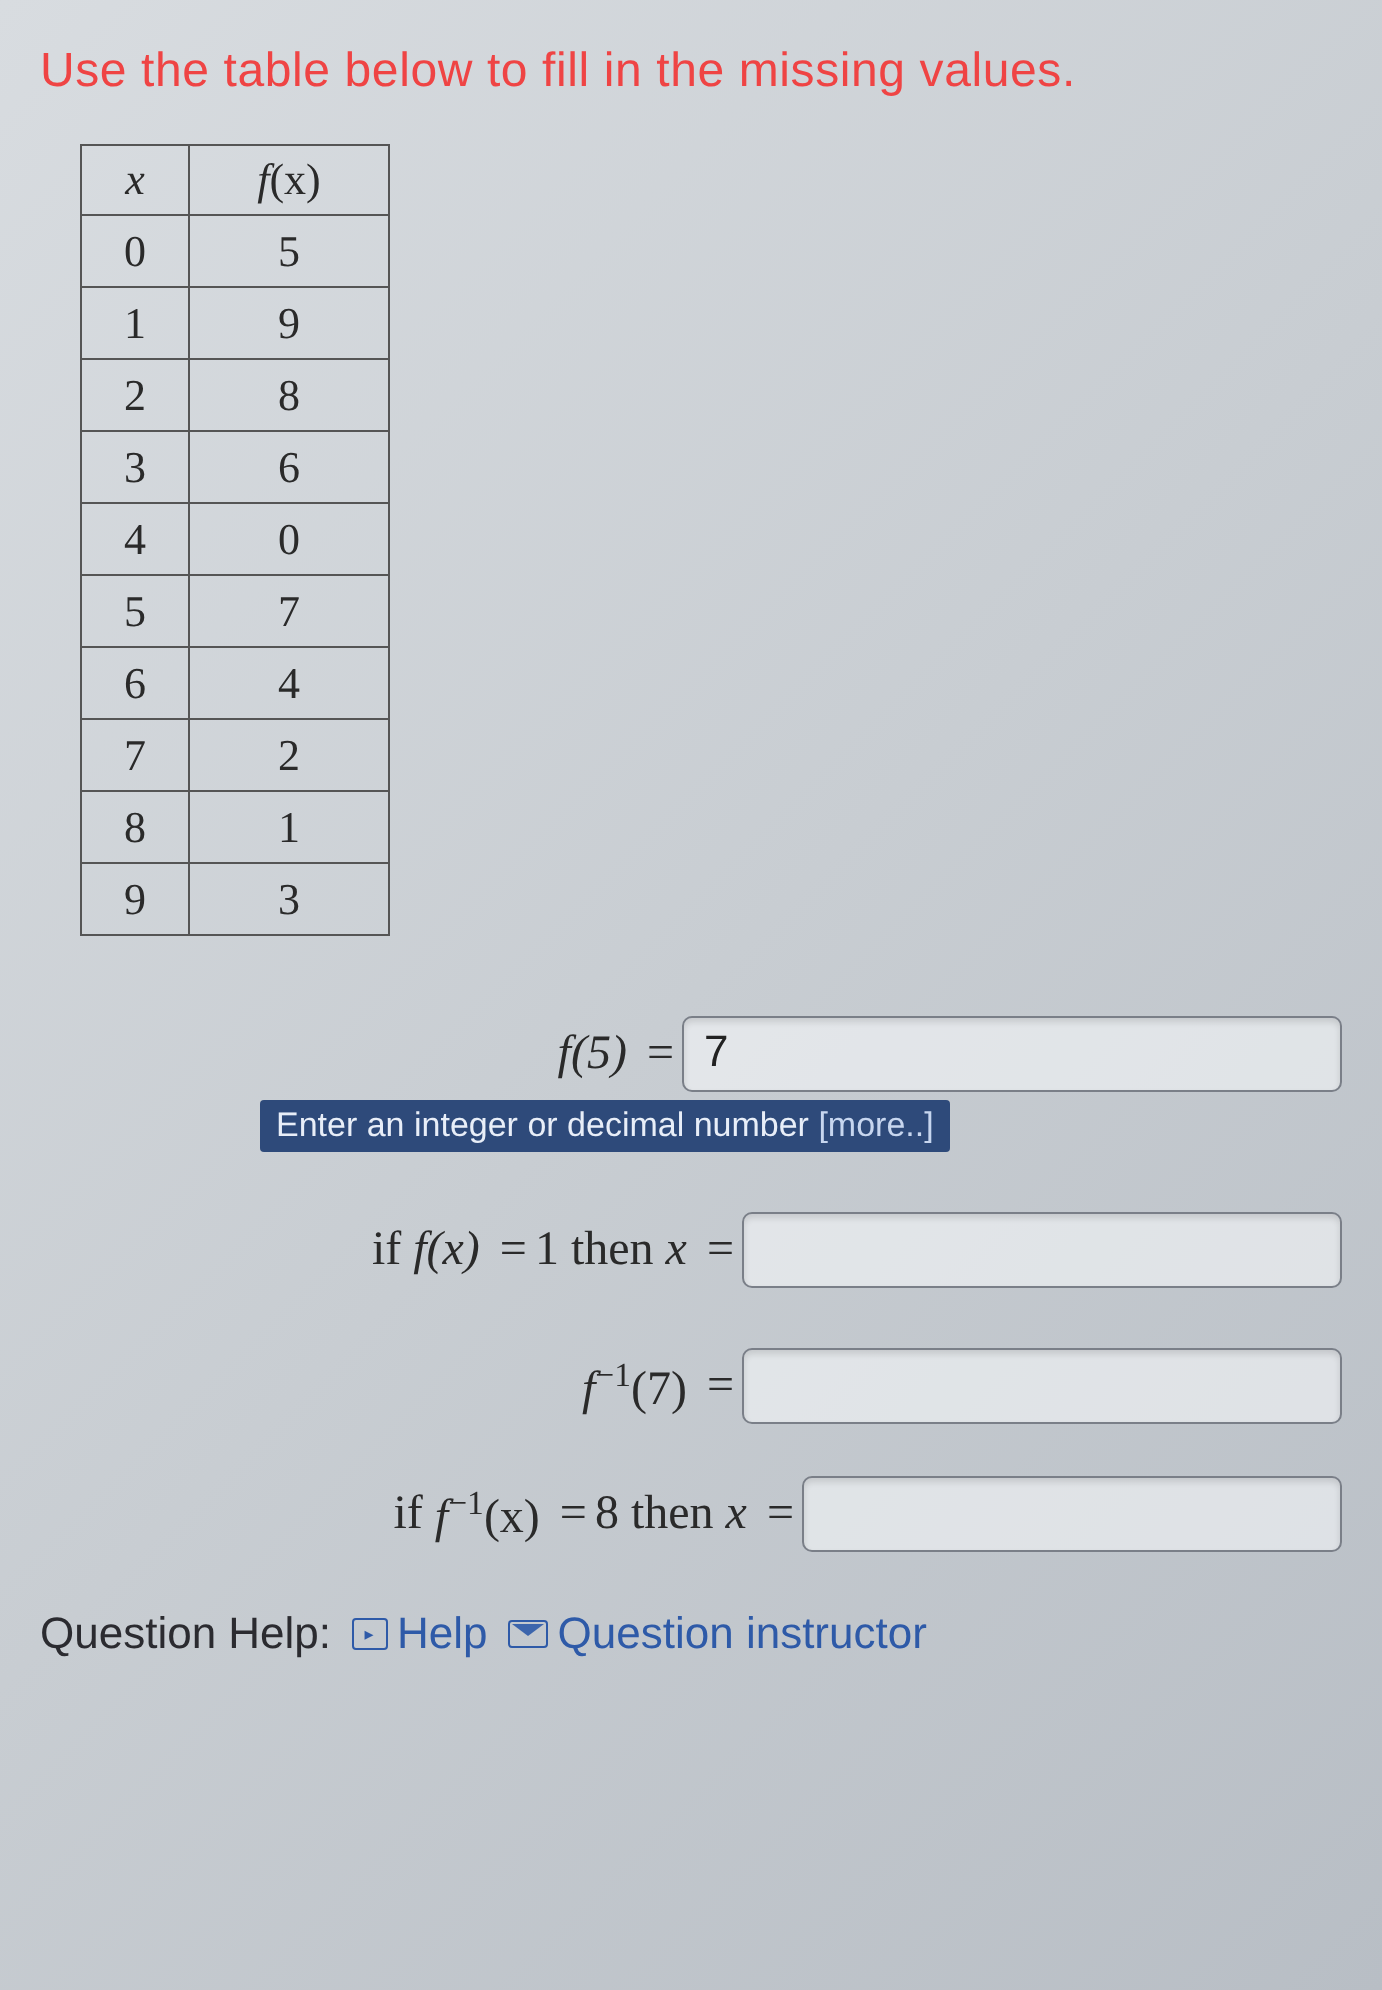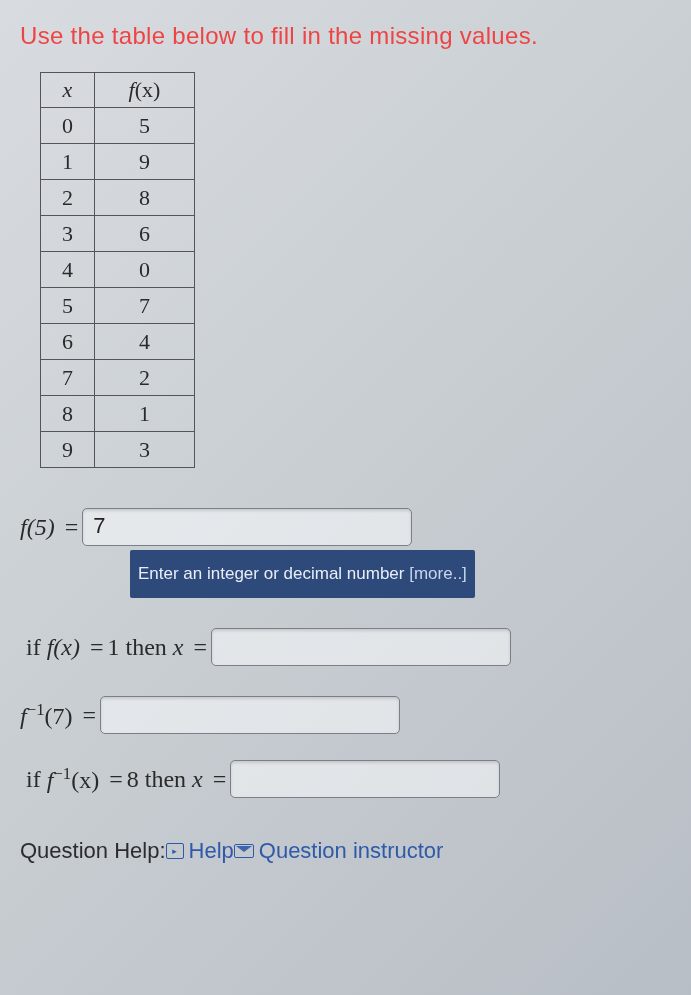--- a/index.html
+++ b/index.html
@@ -40,20 +40,21 @@
     .tbl th.x { width: 54px; }
     .tbl th.fx { width: 100px; font-style: normal; }
     .tbl th.fx .fn { font-style: italic; }
     .tbl td { height: 36px; }
     .row {
       margin: 18px 0 4px 0;
       display: flex;
       align-items: center;
       flex-wrap: wrap;
       font-size: 24px;
+      justify-content: flex-end;
     }
     .mlabel {
       font-style: italic;
       font-family: 'Cambria Math', Georgia, serif;
       padding-right: 6px;
     }
     .mlabel .up { font-style: normal; }
     .mlabel sup { font-size: 0.7em; }
     .inputbox {
       display: inline-block;
@@ -70,33 +71,34 @@
     }
     .w-lg { width: 330px; }
     .w-md { width: 300px; }
     .w-sm { width: 270px; }
     .hint {
       display: inline-block;
       background: #2e4a7a;
       color: #e8eef8;
       font-family: Arial, sans-serif;
       font-size: 17px;
-      padding: 14px 8px;
+      padding: 3px 8px;
       margin-left: 110px;
       margin-bottom: 12px;
       border-radius: 2px;
     }
     .hint .more { color: #c7d6ef; }
     .qhelp {
-      margin-top: 40px;
+      margin-top: 28px;
       font-family: 'Trebuchet MS', Arial, sans-serif;
       font-size: 22px;
       color: #2b2b30;
       display: flex;
       align-items: center;
+      gap: 10px;
     }
     .help-link {
       color: #2e5aa8;
       display: inline-flex;
       align-items: center;
       gap: 5px;
       cursor: pointer;
     }
     .icon-box {
       display: inline-flex;

